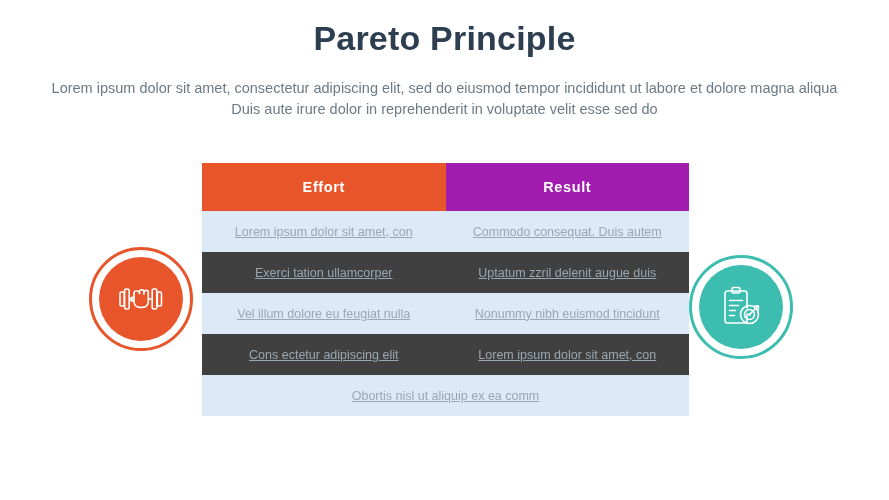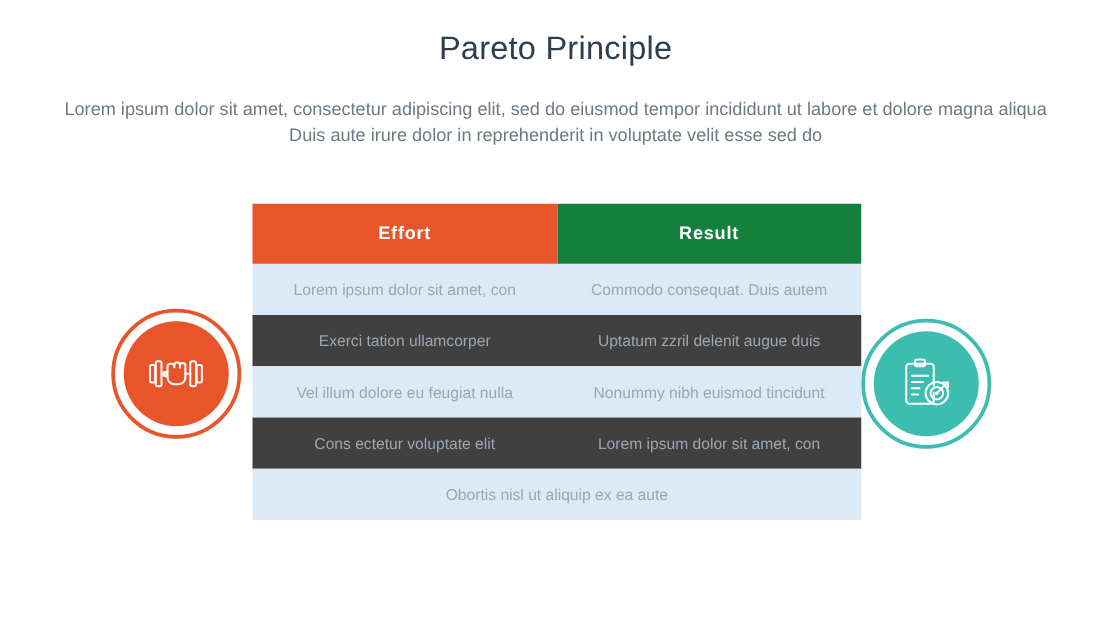--- a/index.html
+++ b/index.html
@@ -18,22 +18,22 @@
   }
 
   
   .header {
     position: absolute;
     left: 0; top: 18px;
     width: 889px;
     text-align: center;
   }
   .title {
-    font-size: 26px;
-    font-weight: normal;
+    font-size: 34px;
+    font-weight: bold;
     color: #2c3e50;
     letter-spacing: 0.2px;
     margin: 0;
     line-height: 40px;
   }
   .subtitle {
     margin: 20px auto 0;
     width: 800px;
     font-size: 14.5px;
     color: #6b7a86;
@@ -57,38 +57,39 @@
     flex: 1 1 0;
     display: flex;
     align-items: center;
     justify-content: center;
     color: #ffffff;
     font-size: 14.5px;
     font-weight: bold;
     letter-spacing: 0.6px;
   }
   .th.effort { background: #e8552a; }
-  .th.result { background: #15803d; }
+  .th.result { background: #a21caf; }
 
   .row {
     display: flex;
     height: 41px;
   }
   .row.odd  { background: #dce9f7; }
   .row.even { background: #404040; }
   .cell {
     flex: 1 1 0;
     display: flex;
     align-items: center;
     justify-content: center;
     font-size: 12.5px;
     color: #9aa7b2;
     padding: 0 10px;
     text-align: center;
     line-height: 16px;
+    text-decoration: underline;
   }
 
   
   .badge {
     position: absolute;
     width: 104px;
     height: 104px;
     border-radius: 50%;
     background: #ffffff;
   }
@@ -181,21 +182,21 @@
     </div>
     <div class="row even">
       <div class="cell">Exerci tation ullamcorper</div>
       <div class="cell">Uptatum zzril delenit augue duis</div>
     </div>
     <div class="row odd">
       <div class="cell">Vel illum dolore eu feugiat nulla</div>
       <div class="cell">Nonummy nibh euismod tincidunt</div>
     </div>
     <div class="row even">
-      <div class="cell">Cons ectetur voluptate elit</div>
+      <div class="cell">Cons ectetur adipiscing elit</div>
       <div class="cell">Lorem ipsum dolor sit amet, con</div>
     </div>
     <div class="row odd">
-      <div class="cell">Obortis nisl ut aliquip ex ea aute</div>
+      <div class="cell">Obortis nisl ut aliquip ex ea comm</div>
     </div>
   </div>
 
 </div>
 
 </body></html>

